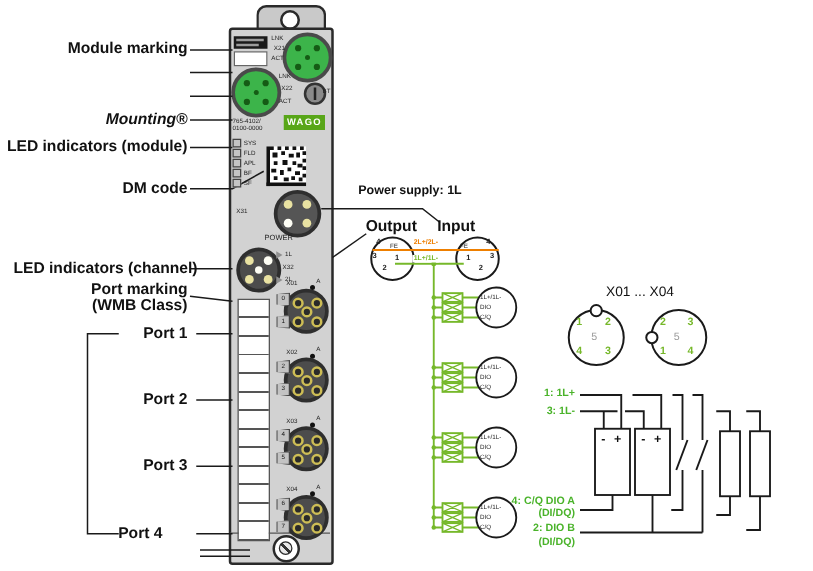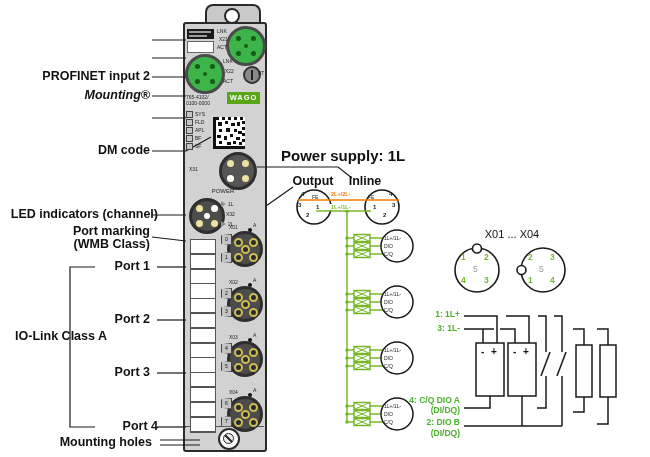--- a/index.html
+++ b/index.html
@@ -294,32 +294,31 @@
         <path d="M522 426 V396"></path>
       <rect x="576" y="345" width="16" height="52" fill="#fff"></rect>
       <rect x="600" y="345" width="16" height="52" fill="#fff"></rect>
       <path d="M584 345 V329 H573"></path>
         <path d="M584 397 V412 H573"></path>
       <path d="M608 345 V329 H597"></path>
         <path d="M608 397 V424 H597"></path>
     </g>
   </svg>
 
-  <div class="callout" style="right:500px;top:70px;">PROFINET input 2</div>
+  <div class="callout" style="right:500px;top:32px;">Module marking</div>
   <div class="callout" style="right:500px;top:89px;font-style:italic;">Mounting®</div>
+  <div class="callout" style="right:500px;top:111px;">LED indicators (module)</div>
   <div class="callout" style="right:500px;top:144px;">DM code</div>
   <div class="callout" style="right:492px;top:208px;">LED indicators (channel)</div>
   <div class="callout" style="right:500px;top:225px;">Port marking</div>
   <div class="callout" style="right:500px;top:238px;">(WMB Class)</div>
   <div class="callout" style="right:500px;top:260px;">Port 1</div>
   <div class="callout" style="right:500px;top:313px;">Port 2</div>
-  <div class="callout" style="right:543px;top:330px;">IO-Link Class A</div>
   <div class="callout" style="right:500px;top:366px;">Port 3</div>
-  <div class="callout" style="right:492px;top:420px;">Port 4</div>
-  <div class="callout" style="right:498px;top:436px;">Mounting holes</div>
+  <div class="callout" style="right:520px;top:420px;">Port 4</div>
 
   <div class="t f5" style="left:217px;top:28px;">LNK</div>
   <div class="t f5" style="left:219px;top:36px;">X21</div>
   <div class="t f5" style="left:217px;top:44px;">ACT</div>
   <div class="t f5" style="left:223px;top:58px;">LNK</div>
   <div class="t f5" style="left:225px;top:68px;">X22</div>
   <div class="t f5" style="left:223px;top:78px;">ACT</div>
   <div class="t f5" style="left:258px;top:70px;">BT</div>
   <div class="t f5" style="left:186px;top:94px;">765-4102/</div>
   <div class="t f5" style="left:186px;top:100px;">0100-0000</div>
@@ -338,23 +337,23 @@
 
   <div class="t f5" style="left:229px;top:224px;">X01</div>
   <div class="t f5" style="left:253px;top:222px;">A</div>
   <div class="t f5" style="left:229px;top:279px;">X02</div>
   <div class="t f5" style="left:253px;top:277px;">A</div>
   <div class="t f5" style="left:229px;top:334px;">X03</div>
   <div class="t f5" style="left:253px;top:332px;">A</div>
   <div class="t f5" style="left:229px;top:389px;">X04</div>
   <div class="t f5" style="left:253px;top:387px;">A</div>
 
-  <div class="t bold ctr" style="left:281px;top:147px;width:120px;font-size:15px;">Power supply: 1L</div>
+  <div class="t bold ctr" style="left:268px;top:147px;width:120px;font-size:10px;">Power supply: 1L</div>
   <div class="t bold ctr" style="left:283px;top:174px;width:60px;font-size:12.5px;">Output</div>
-  <div class="t bold ctr" style="left:335px;top:174px;width:60px;font-size:12.5px;">Inline</div>
+  <div class="t bold ctr" style="left:335px;top:174px;width:60px;font-size:12.5px;">Input</div>
   <div class="t orange bold" style="left:331px;top:191px;font-size:5.5px;">2L+/2L-</div>
   <div class="t green bold" style="left:330px;top:204px;font-size:5.5px;"><span class="wlbl">1L+/1L-</span></div>
 
   <div class="t f6 bold" style="left:301px;top:191px;">4</div>
   <div class="t f5" style="left:312px;top:194px;">FE</div>
   <div class="t f6 bold" style="left:298px;top:202px;">3</div>
   <div class="t f6 bold" style="left:316px;top:204px;">1</div>
   <div class="t f6 bold" style="left:306px;top:212px;">2</div>
 
   <div class="t f5" style="left:368px;top:194px;">FE</div>

